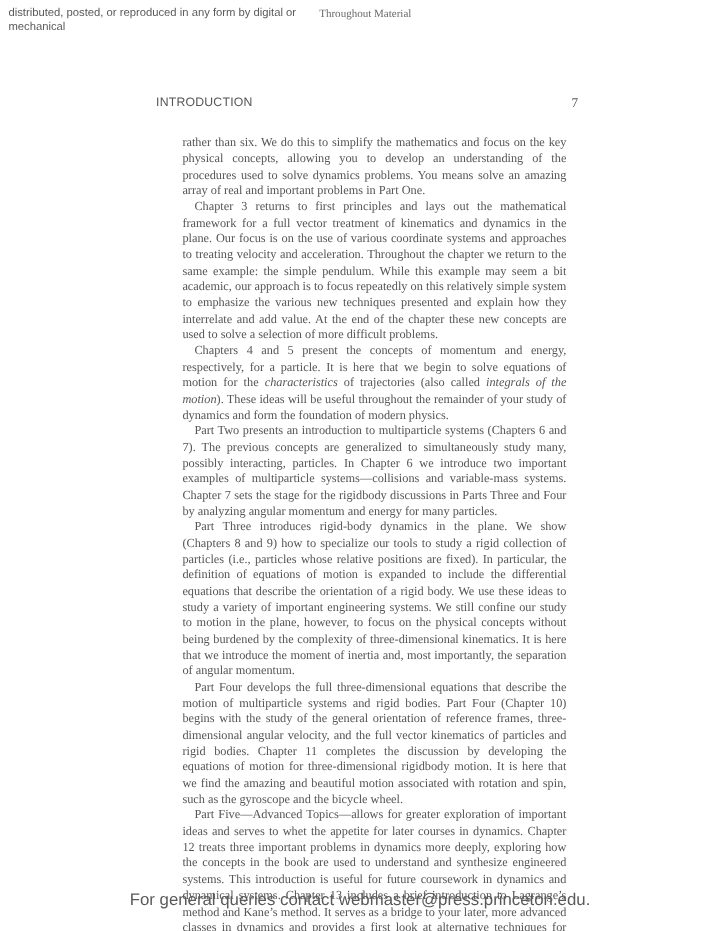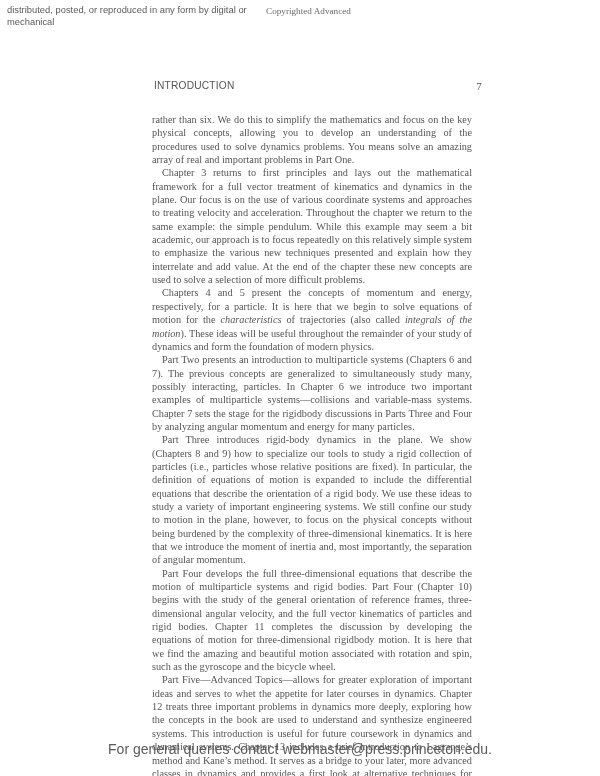--- a/index.html
+++ b/index.html
@@ -13,21 +13,21 @@
     }
     .stamp {
       position: absolute; left: 266px; top: 6px;
       font-family: "Liberation Serif", serif; font-size: 9.2px; color: #6a6a6a;
     }
     .running-head {
       position: absolute; left: 130px; top: 80px; width: 352px; height: 14px;
       font-family: "Liberation Sans", sans-serif; font-size: 10.2px; color: #555;
       letter-spacing: 0.2px;
     }
-    .running-head .title { position: absolute; left: 0; top: 0; margin-left: 24px; }
+    .running-head .title { position: absolute; left: 0; top: 0; }
     .running-head .pageno { position: absolute; right: 0; top: 0; font-family: "Liberation Serif", serif; font-size: 11px; }
     .body-text {
       position: absolute; left: 152px; top: 113px; width: 320px;
       font-family: "Liberation Serif", serif; font-size: 10.25px; line-height: 13.35px;
       color: #555;
       text-align: justify; hyphens: manual;
     }
     .body-text p { margin: 0; text-indent: 10px; }
     .body-text p.noindent { text-indent: 0; }
     .body-text em { }
@@ -36,21 +36,21 @@
       font-family: "Liberation Sans", sans-serif; font-size: 14px; color: #5a5a5a;
     }
   </style>
 </head>
 <body>
 
 <div class="notice">
   <div>distributed, posted, or reproduced in any form by digital or mechanical</div>
 </div>
 
-<div class="stamp">Copyrighted Advanced</div>
+<div class="stamp">Throughout Material</div>
 
 <div class="running-head">
   <span class="title">INTRODUCTION</span>
   <span class="pageno">7</span>
 </div>
 
 <div class="body-text" id="body-text">
     <p class="noindent"><span>rather than six. We do this to simplify the mathematics and focus on the key physical concepts, allowing you to develop an understanding of the procedures used to solve dynamics problems. You means solve an amazing array of real and important problems in Part One.</span></p>
     <p><span>Chapter 3 returns to first principles and lays out the mathematical framework for a full vector treatment of kinematics and dynamics in the plane. Our focus is on the use of various coordinate systems and approaches to treating velocity and acceleration. Throughout the chapter we return to the same example: the simple pendulum. While this example may seem a bit academic, our approach is to focus repeatedly on this relatively simple system to emphasize the various new techniques presented and explain how they interrelate and add value. At the end of the chapter these new concepts are used to solve a selection of more difficult problems.</span></p>
     <p><span>Chapters 4 and 5 present the concepts of momentum and energy, respectively, for a particle. It is here that we begin to solve equations of motion for the </span><em>characteristics</em><span> of trajectories (also called </span><em>integrals of the motion</em><span>). These ideas will be useful throughout the remainder of your study of dynamics and form the foundation of modern physics.</span></p>

